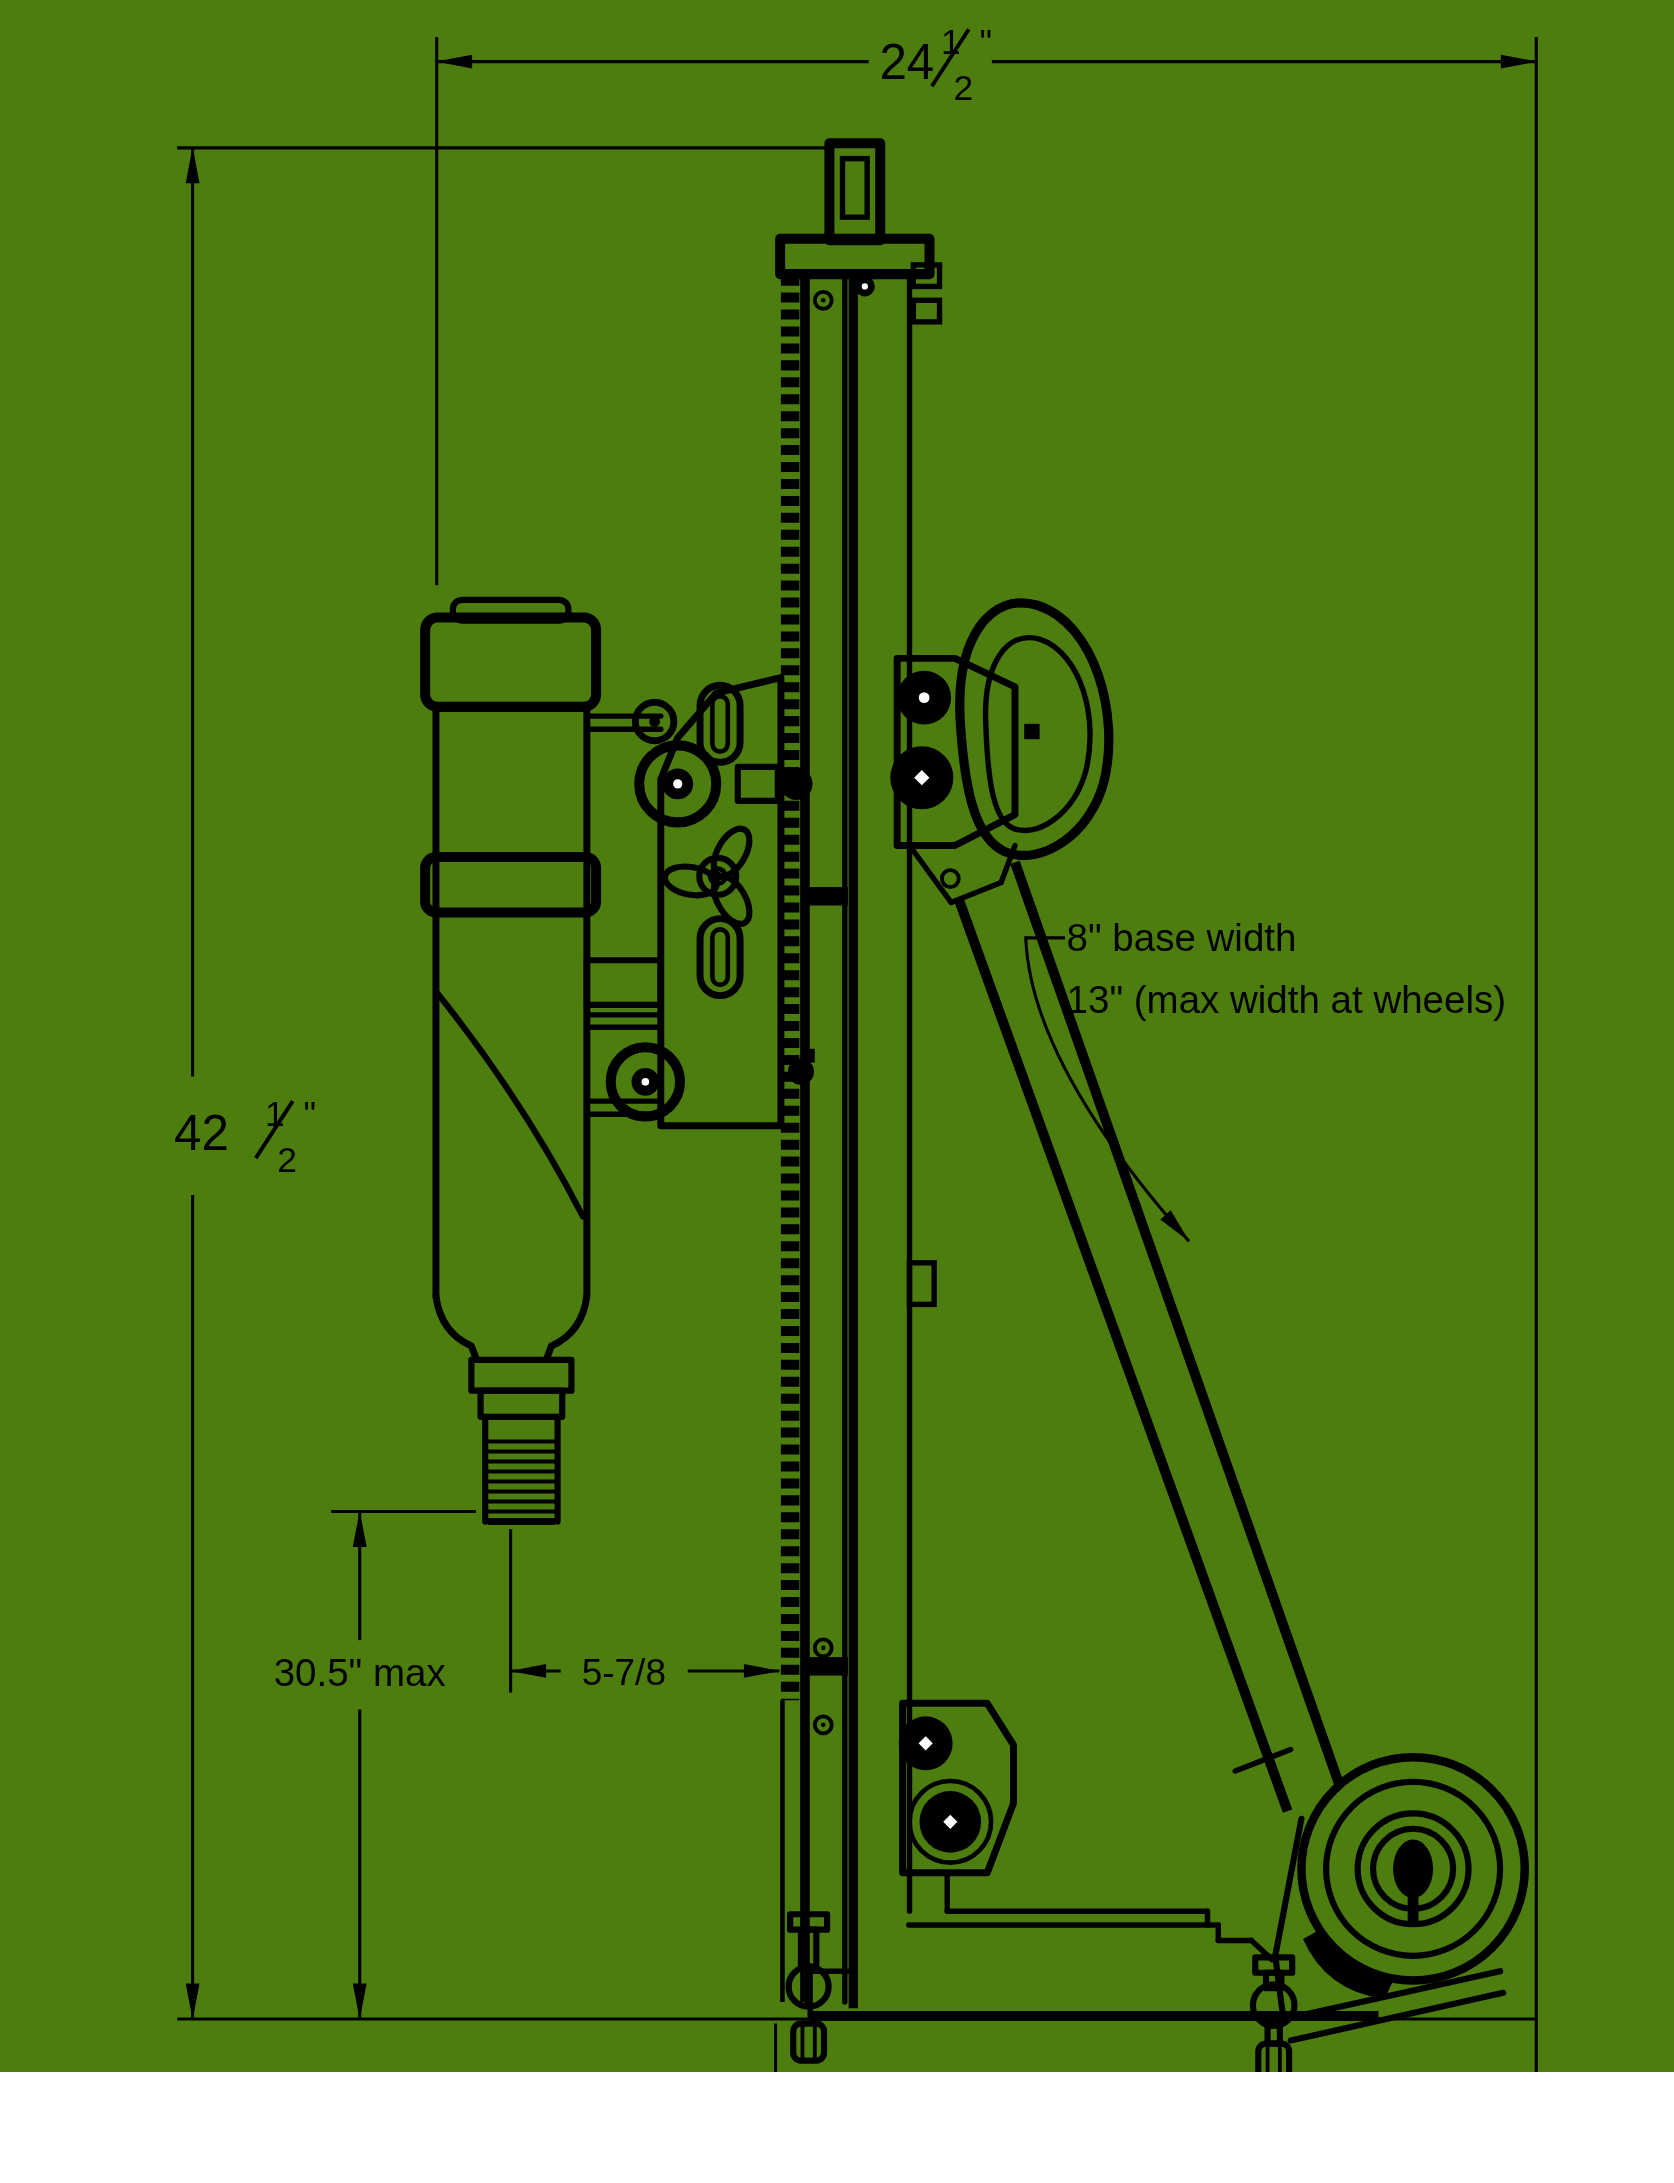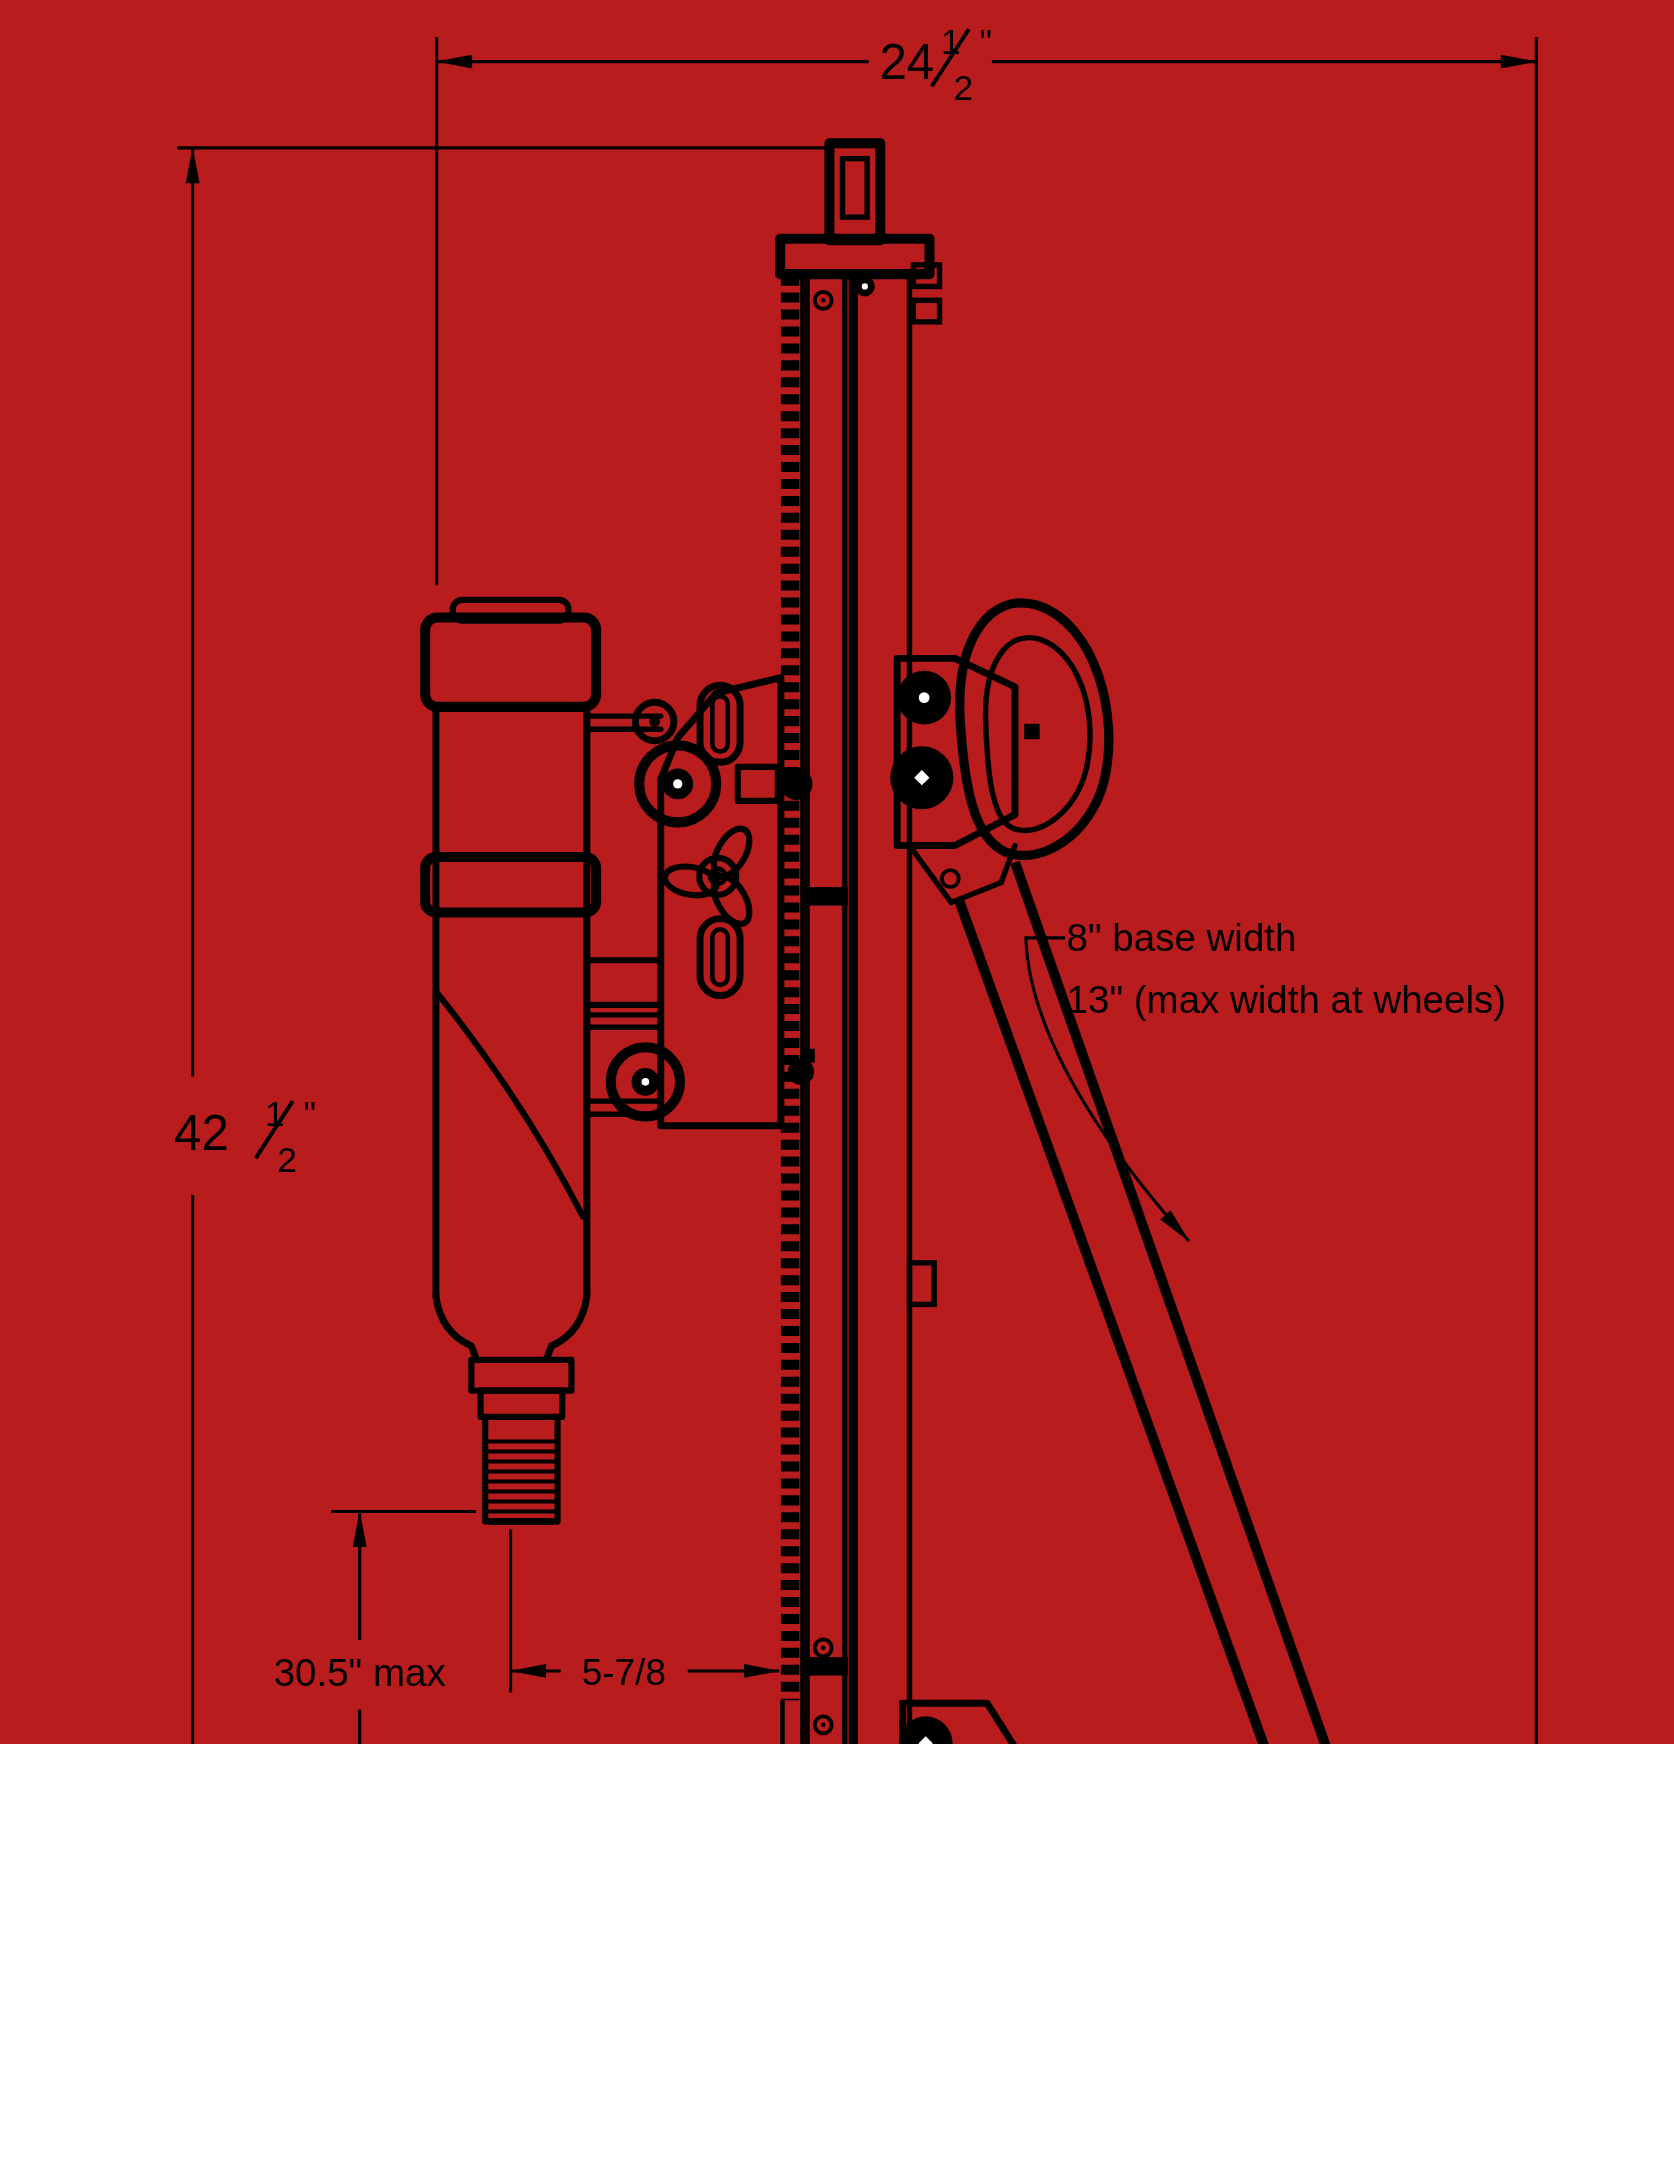--- a/index.html
+++ b/index.html
@@ -1,16 +1,16 @@
 <!DOCTYPE html>
 <html style="font-size:12.3px"><head>
 <meta charset="utf-8">
 <style>
   html,body{margin:0;padding:0;background:#ffffff;}
-  .page{width:1675px;height:1744px;background:#b91c1c;position:relative;}
+  .page{width:1675px;height:2072px;background:#4d7c0f;position:relative;}
   svg text{font-family:"Liberation Sans","DejaVu Sans",sans-serif;fill:#000;}
   .o  {fill:none;stroke:#000;stroke-width:9;stroke-linejoin:round;stroke-linecap:round;}
   .o13{fill:none;stroke:#000;stroke-width:13;stroke-linejoin:round;}
   .o12{fill:none;stroke:#000;stroke-width:12;stroke-linejoin:round;}
   .o8 {fill:none;stroke:#000;stroke-width:8;stroke-linejoin:round;stroke-linecap:round;}
   .o7 {fill:none;stroke:#000;stroke-width:7;stroke-linecap:round;}
   .o6 {fill:none;stroke:#000;stroke-width:6;}
   .o5 {fill:none;stroke:#000;stroke-width:5;}
   .thin{fill:none;stroke:#000;stroke-width:4;}
   .dim {fill:none;stroke:#000;stroke-width:4;}

